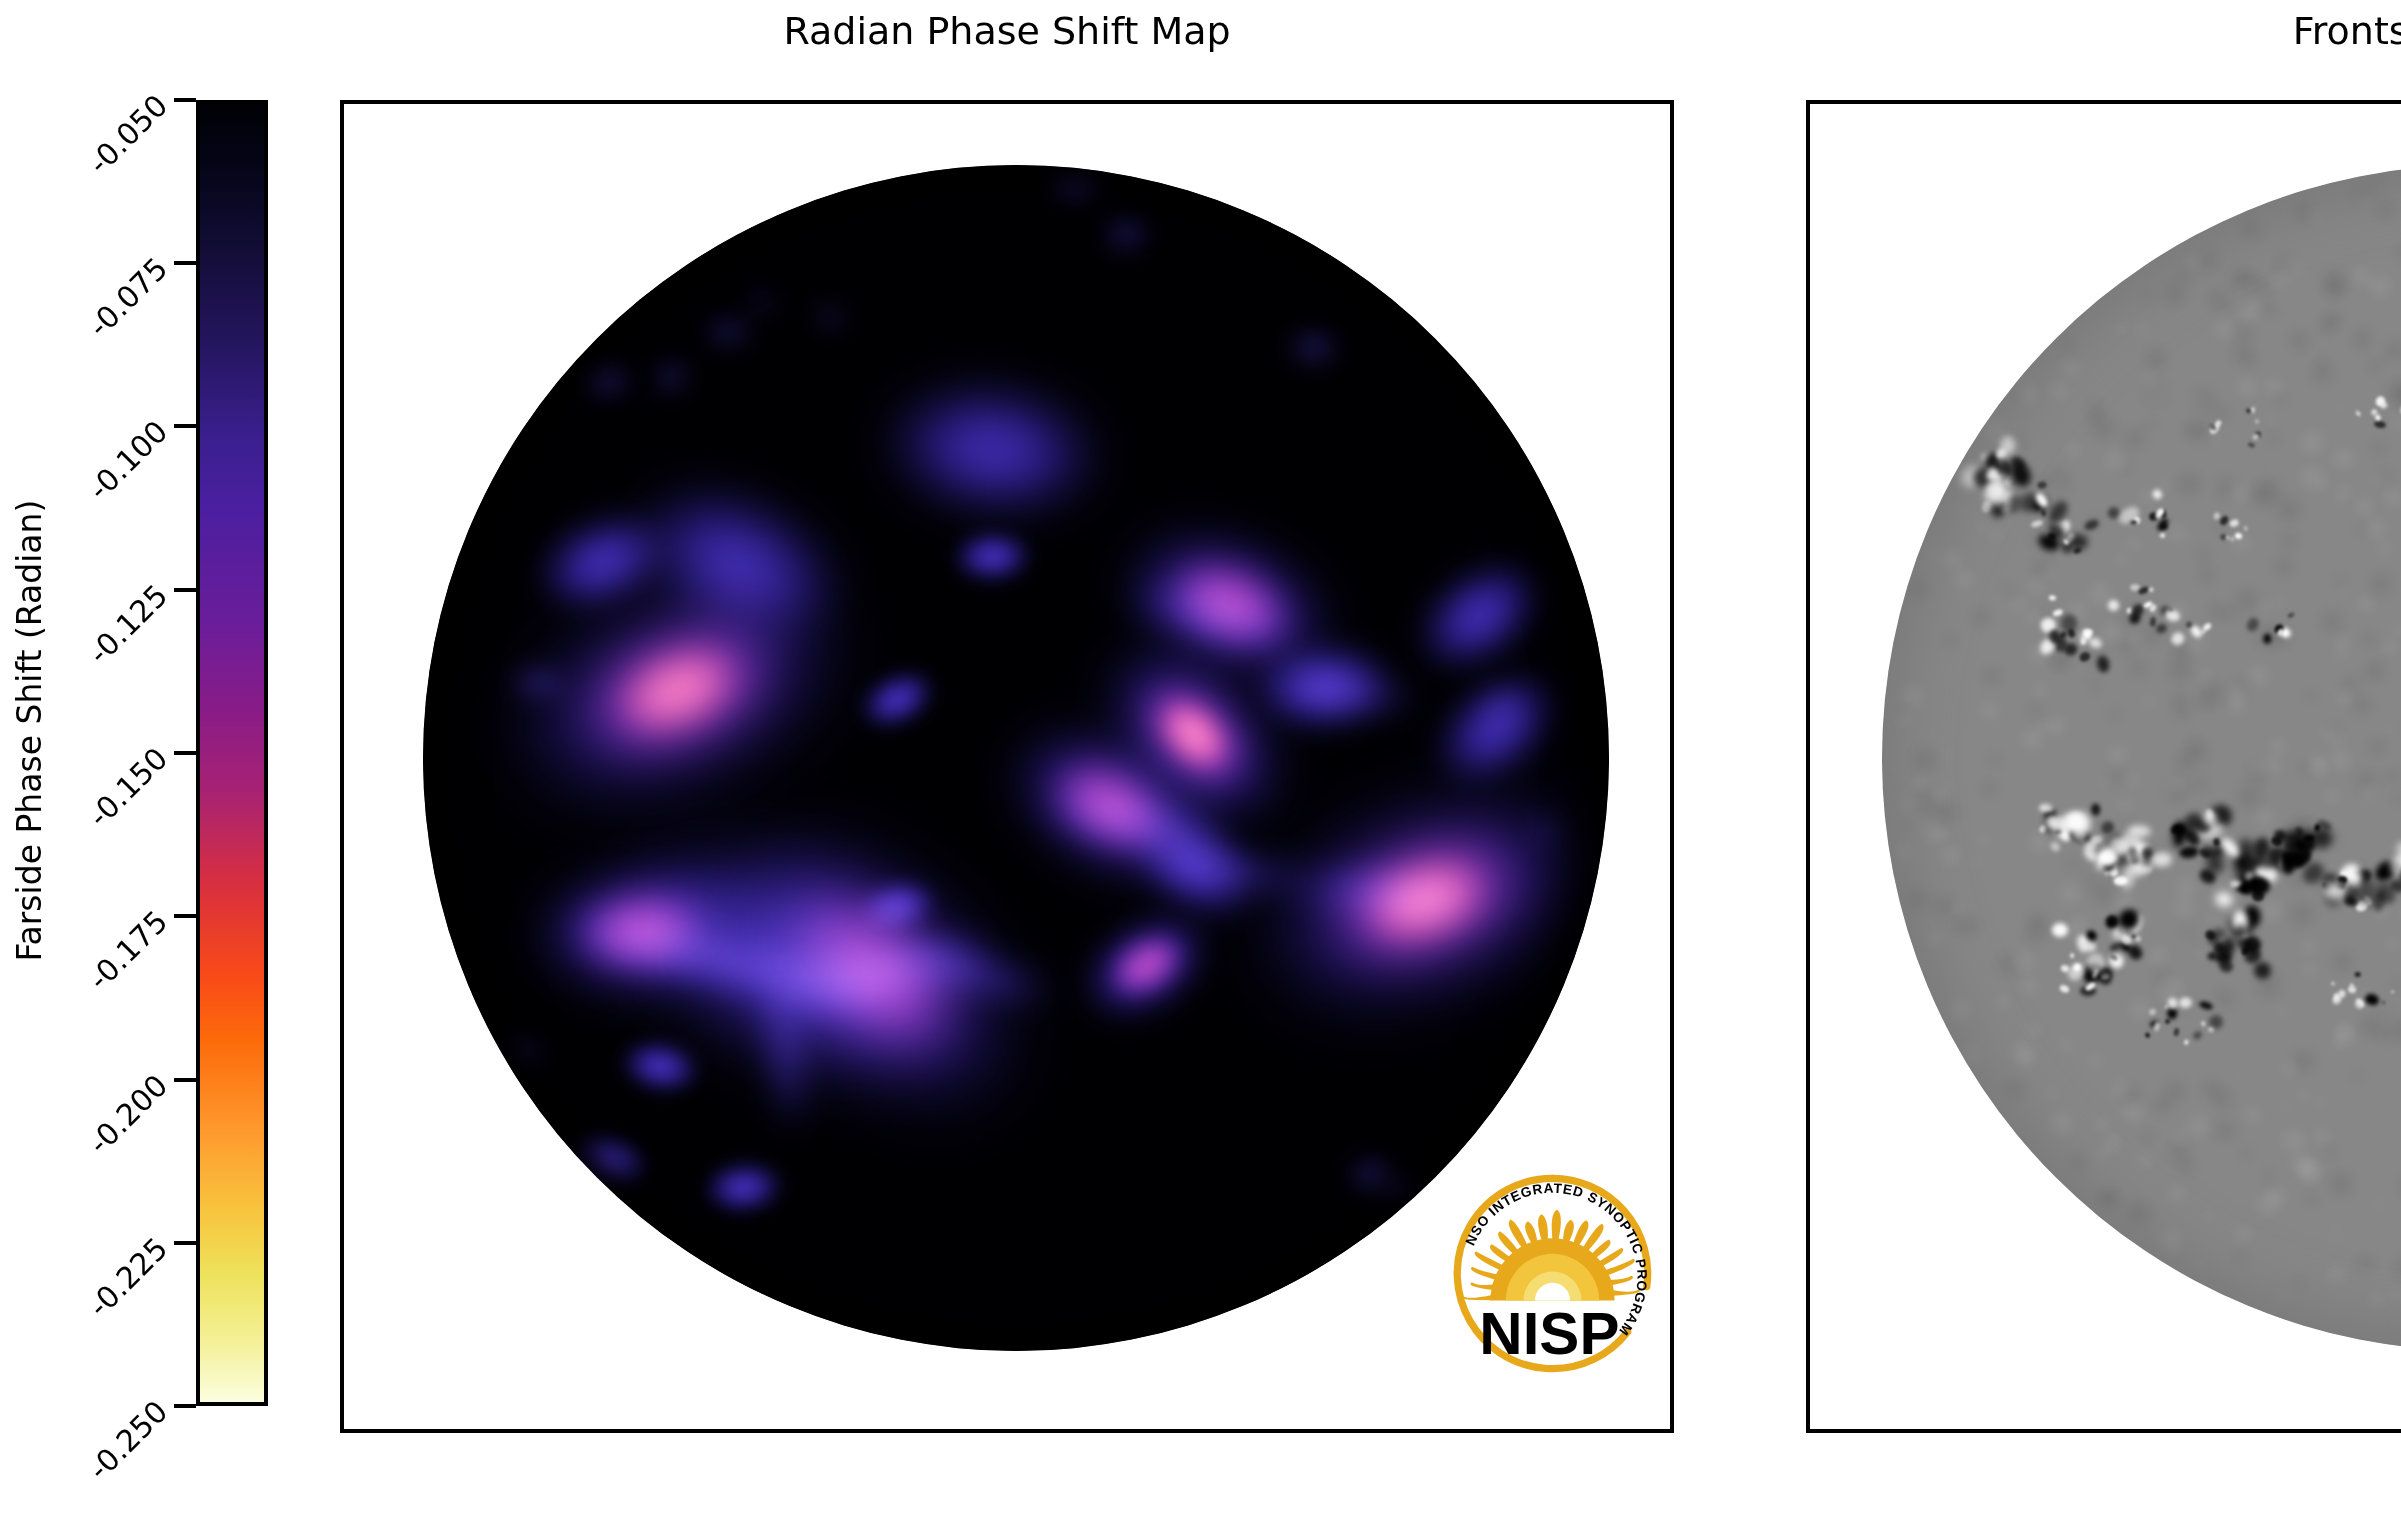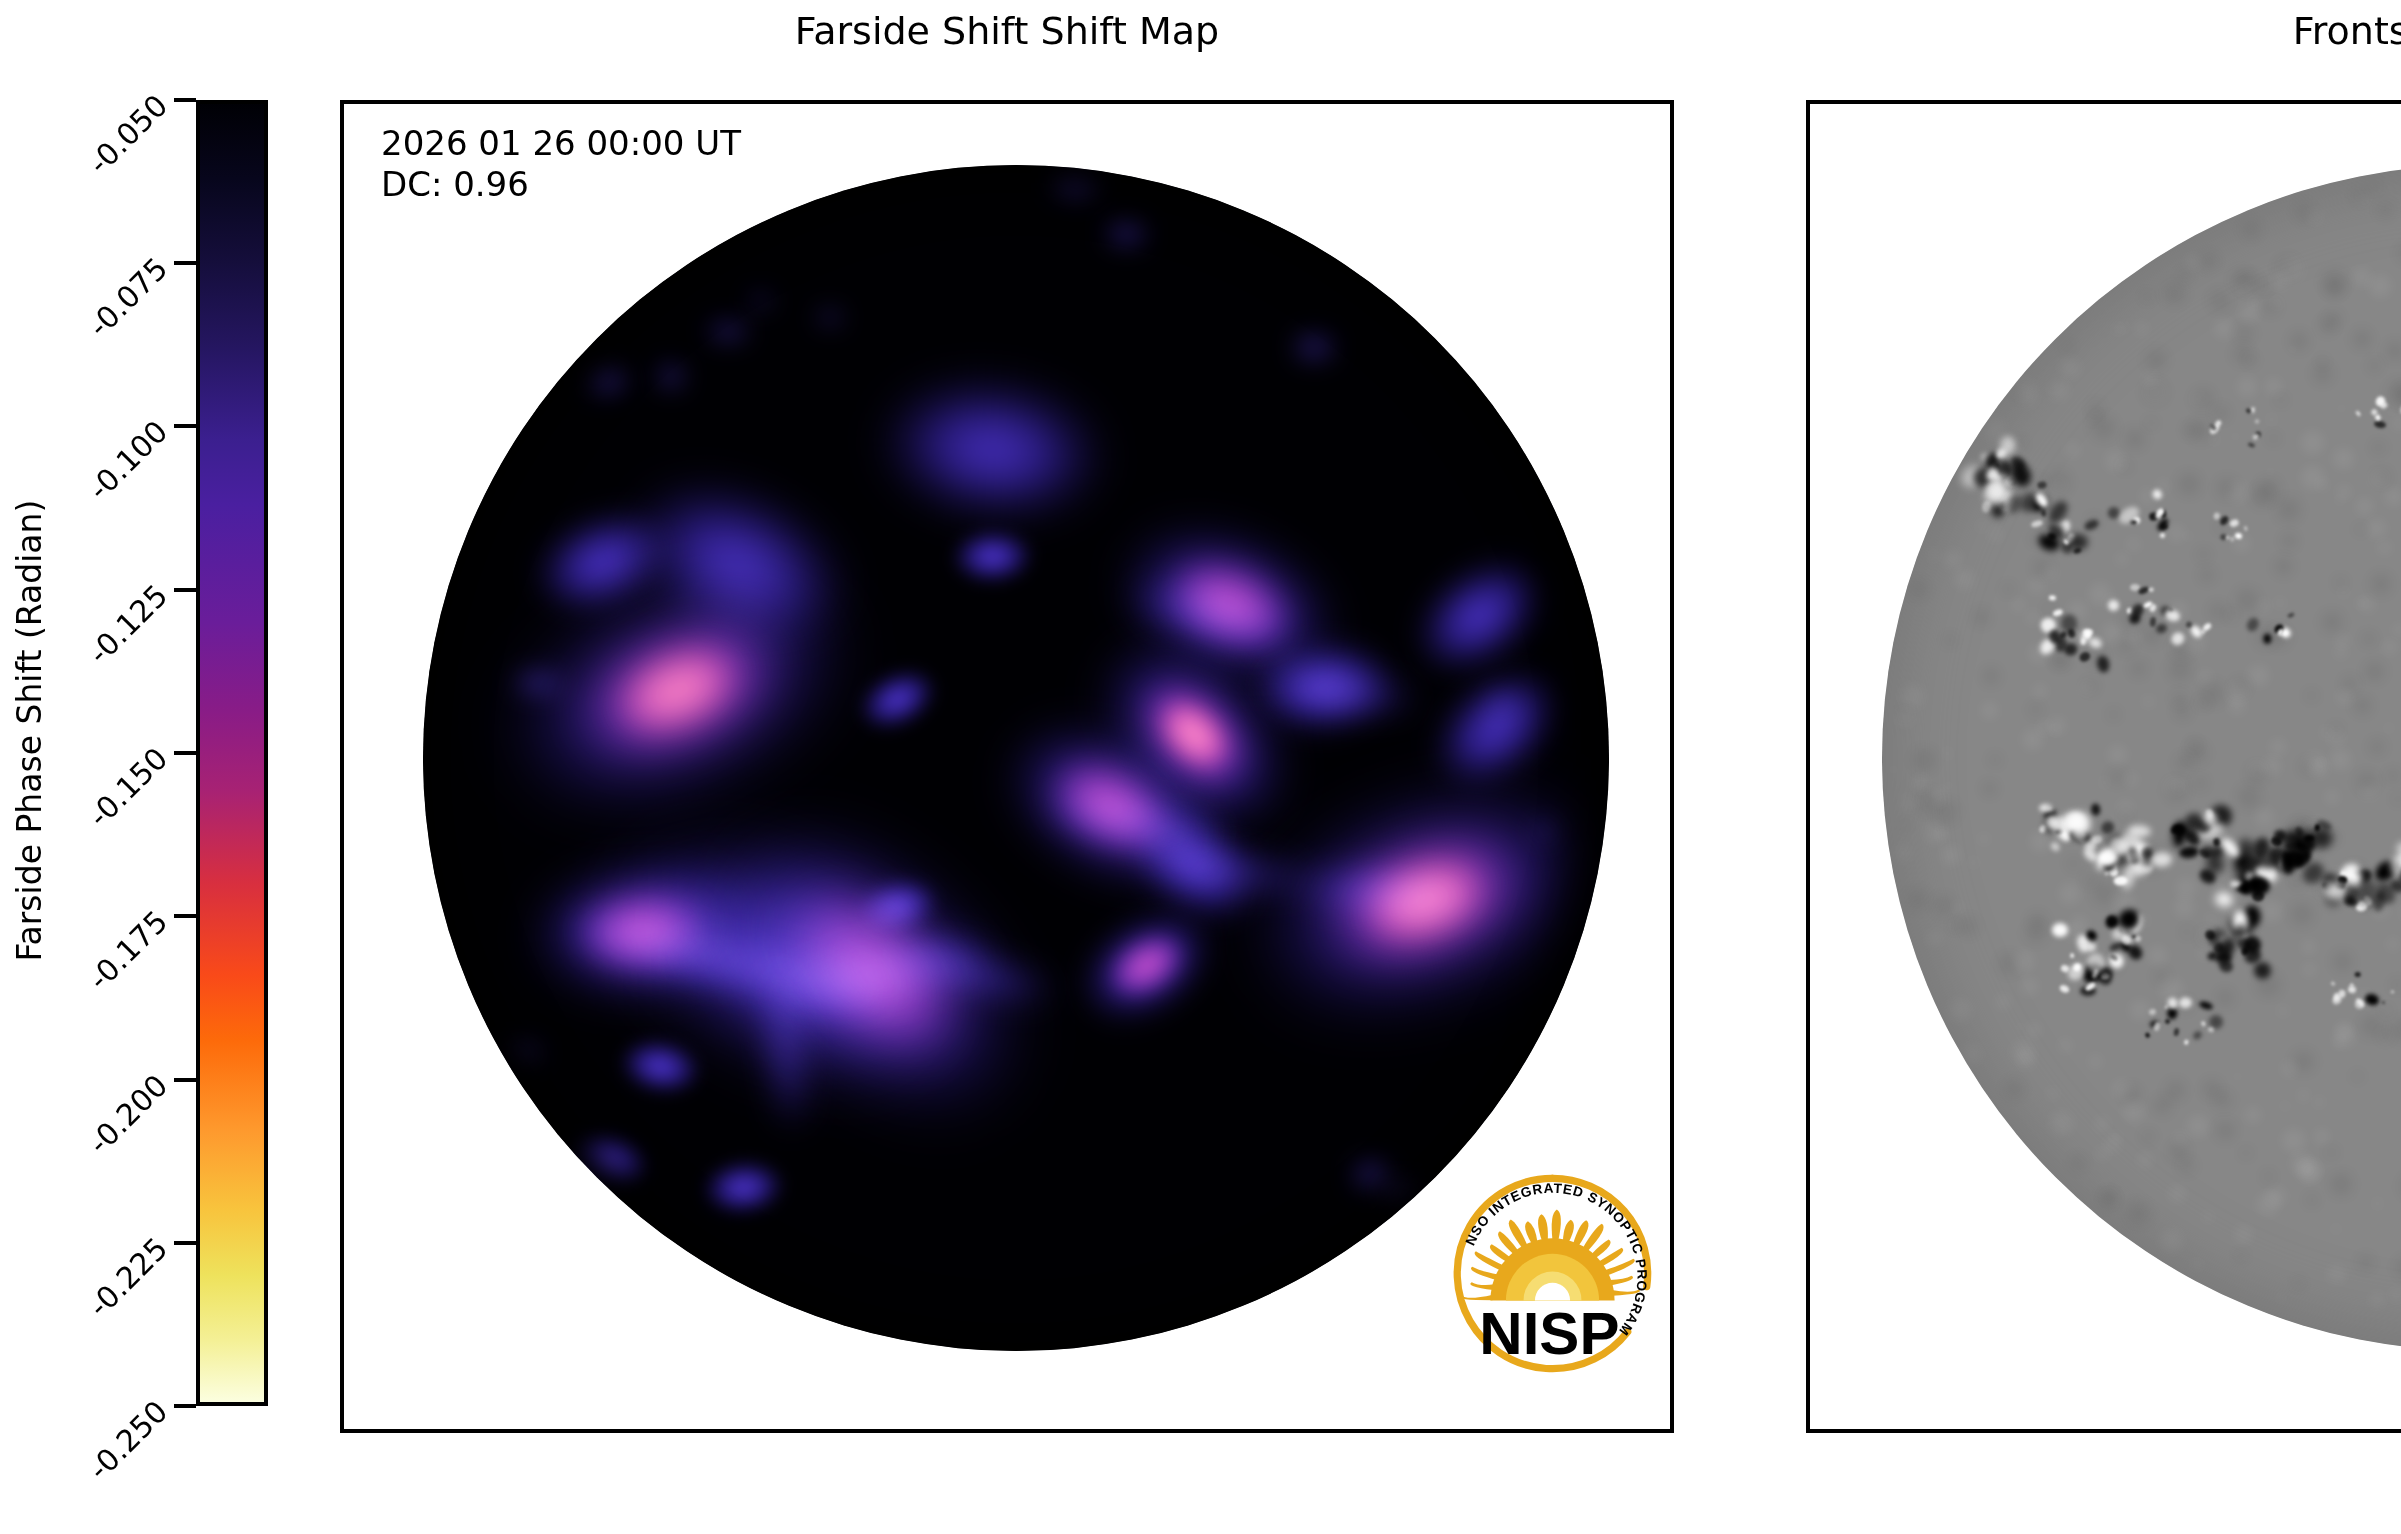--- a/index.html
+++ b/index.html
@@ -95,21 +95,21 @@
     <div style="position: absolute; left: 174px; top: 914px; width: 22px; height: 0px; border-top: 4.3px solid rgb(0, 0, 0);"></div>
     <div class="cb-ticklabel" style="position: absolute; left: 0px; top: 916px; width: 162px; font-size: 30px; color: rgb(0, 0, 0); white-space: nowrap; text-align: right; transform-origin: 100% 50%; transform: translateY(-50%) rotate(-45deg);">-0.175</div>
     <div style="position: absolute; left: 174px; top: 1078px; width: 22px; height: 0px; border-top: 4.3px solid rgb(0, 0, 0);"></div>
     <div class="cb-ticklabel" style="position: absolute; left: 0px; top: 1080px; width: 162px; font-size: 30px; color: rgb(0, 0, 0); white-space: nowrap; text-align: right; transform-origin: 100% 50%; transform: translateY(-50%) rotate(-45deg);">-0.200</div>
     <div style="position: absolute; left: 174px; top: 1241px; width: 22px; height: 0px; border-top: 4.3px solid rgb(0, 0, 0);"></div>
     <div class="cb-ticklabel" style="position: absolute; left: 0px; top: 1243px; width: 162px; font-size: 30px; color: rgb(0, 0, 0); white-space: nowrap; text-align: right; transform-origin: 100% 50%; transform: translateY(-50%) rotate(-45deg);">-0.225</div>
     <div style="position: absolute; left: 174px; top: 1404px; width: 22px; height: 0px; border-top: 4.3px solid rgb(0, 0, 0);"></div>
     <div class="cb-ticklabel" style="position: absolute; left: 0px; top: 1406px; width: 162px; font-size: 30px; color: rgb(0, 0, 0); white-space: nowrap; text-align: right; transform-origin: 100% 50%; transform: translateY(-50%) rotate(-45deg);">-0.250</div>
   </div>
 
-<div class="panel-title" style="left:340px;top:8.6px;width:1334px;">Farside Shift Shift Map</div>
+<div class="panel-title" style="left:340px;top:8.6px;width:1334px;">Radian Phase Shift Map</div>
 
 <div class="panel" id="panel-left" style="left:340px;top:100px;width:1334px;height:1333px;">
 
   <div class="disk" id="farside-disk" style="left:79px;top:61px;width:1186px;height:1186px;">
     <div id="farside-blobs" style="position:absolute;inset:0;">
         <div style="position: absolute; left: 91px; top: 436px; width: 327px; height: 179px; border-radius: 50%; transform: rotate(-23deg); background: radial-gradient(rgba(88, 60, 225, 0.92) 0%, rgba(62, 40, 190, 0.72) 35%, rgba(36, 22, 120, 0.36) 62%, rgba(10, 6, 40, 0) 100%); filter: blur(34px); mix-blend-mode: screen;"></div>
         <div style="position: absolute; left: 168px; top: 479px; width: 175px; height: 92px; border-radius: 50%; transform: rotate(-23deg); background: radial-gradient(rgba(215, 52, 90, 0.95) 0%, rgba(150, 35, 140, 0.65) 50%, rgba(80, 30, 180, 0) 100%); filter: blur(25px); mix-blend-mode: screen;"></div>
         <div style="position: absolute; left: 201px; top: 498px; width: 107px; height: 55px; border-radius: 50%; transform: rotate(-23deg); background: radial-gradient(rgb(255, 120, 30) 0%, rgba(253, 78, 20, 0.96) 40%, rgba(225, 45, 55, 0.5) 72%, rgba(160, 30, 110, 0) 100%); filter: blur(18px); mix-blend-mode: screen;"></div>
         <div style="position: absolute; left: 114px; top: 354px; width: 132px; height: 86px; border-radius: 50%; transform: rotate(-23deg); background: radial-gradient(rgba(88, 60, 225, 0.92) 0%, rgba(62, 40, 190, 0.72) 35%, rgba(36, 22, 120, 0.36) 62%, rgba(10, 6, 40, 0) 100%); filter: blur(14px); mix-blend-mode: screen;"></div>
         <div style="position: absolute; left: 210px; top: 334px; width: 209px; height: 127px; border-radius: 50%; transform: rotate(24deg); background: radial-gradient(rgba(88, 60, 225, 0.92) 0%, rgba(62, 40, 190, 0.72) 35%, rgba(36, 22, 120, 0.36) 62%, rgba(10, 6, 40, 0) 100%); filter: blur(21.6px); mix-blend-mode: screen;"></div>
@@ -163,21 +163,20 @@
         <div style="position: absolute; left: 284px; top: 156px; width: 42px; height: 21px; border-radius: 50%; background: radial-gradient(rgba(70, 48, 195, 0.6) 0%, rgba(20, 12, 70, 0) 100%); filter: blur(12.5px); mix-blend-mode: screen;"></div>
         <div style="position: absolute; left: 79px; top: 880px; width: 41px; height: 15px; border-radius: 50%; background: radial-gradient(rgba(70, 48, 195, 0.6) 0%, rgba(20, 12, 70, 0) 100%); filter: blur(12.5px); mix-blend-mode: screen;"></div>
         <div style="position: absolute; left: 629px; top: 2.4px; width: 48px; height: 31px; border-radius: 50%; background: radial-gradient(rgba(70, 48, 195, 0.6) 0%, rgba(20, 12, 70, 0) 100%); filter: blur(12.5px); mix-blend-mode: screen;"></div>
         <div style="position: absolute; left: 959px; top: 1020px; width: 40px; height: 17px; border-radius: 50%; background: radial-gradient(rgba(70, 48, 195, 0.6) 0%, rgba(20, 12, 70, 0) 100%); filter: blur(12.5px); mix-blend-mode: screen;"></div>
         <div style="position: absolute; left: 870px; top: 168px; width: 42px; height: 29px; border-radius: 50%; background: radial-gradient(rgba(70, 48, 195, 0.6) 0%, rgba(20, 12, 70, 0) 100%); filter: blur(12.5px); mix-blend-mode: screen;"></div>
       </div>
     <div style="position:absolute;inset:0;border-radius:50%;
          box-shadow:inset 0 0 43px 19px rgba(0,0,0,0.95);"></div>
   </div>
 
-  <div id="farside-stamp"><span>2026 01 26 00:00 UT</span><br><span>DC: 0.96</span></div>
 
   <div class="nisp-logo" style="left:1105px;top:1066px;width:207px;height:207px;">
       <svg viewBox="0 0 200 200" width="207" height="207">
         <path d="M 100 8 A 92 92 0 1 1 99.9 8" fill="none" stroke="#e8a81c" stroke-width="7" stroke-linecap="round" stroke-dasharray="430 48" stroke-dashoffset="-205"></path>
         <defs>
           <clipPath id="halfclip430">
             <rect x="0" y="0" width="200" height="126"></rect>
           </clipPath>
         </defs>
         <g clip-path="url(#halfclip430)">

